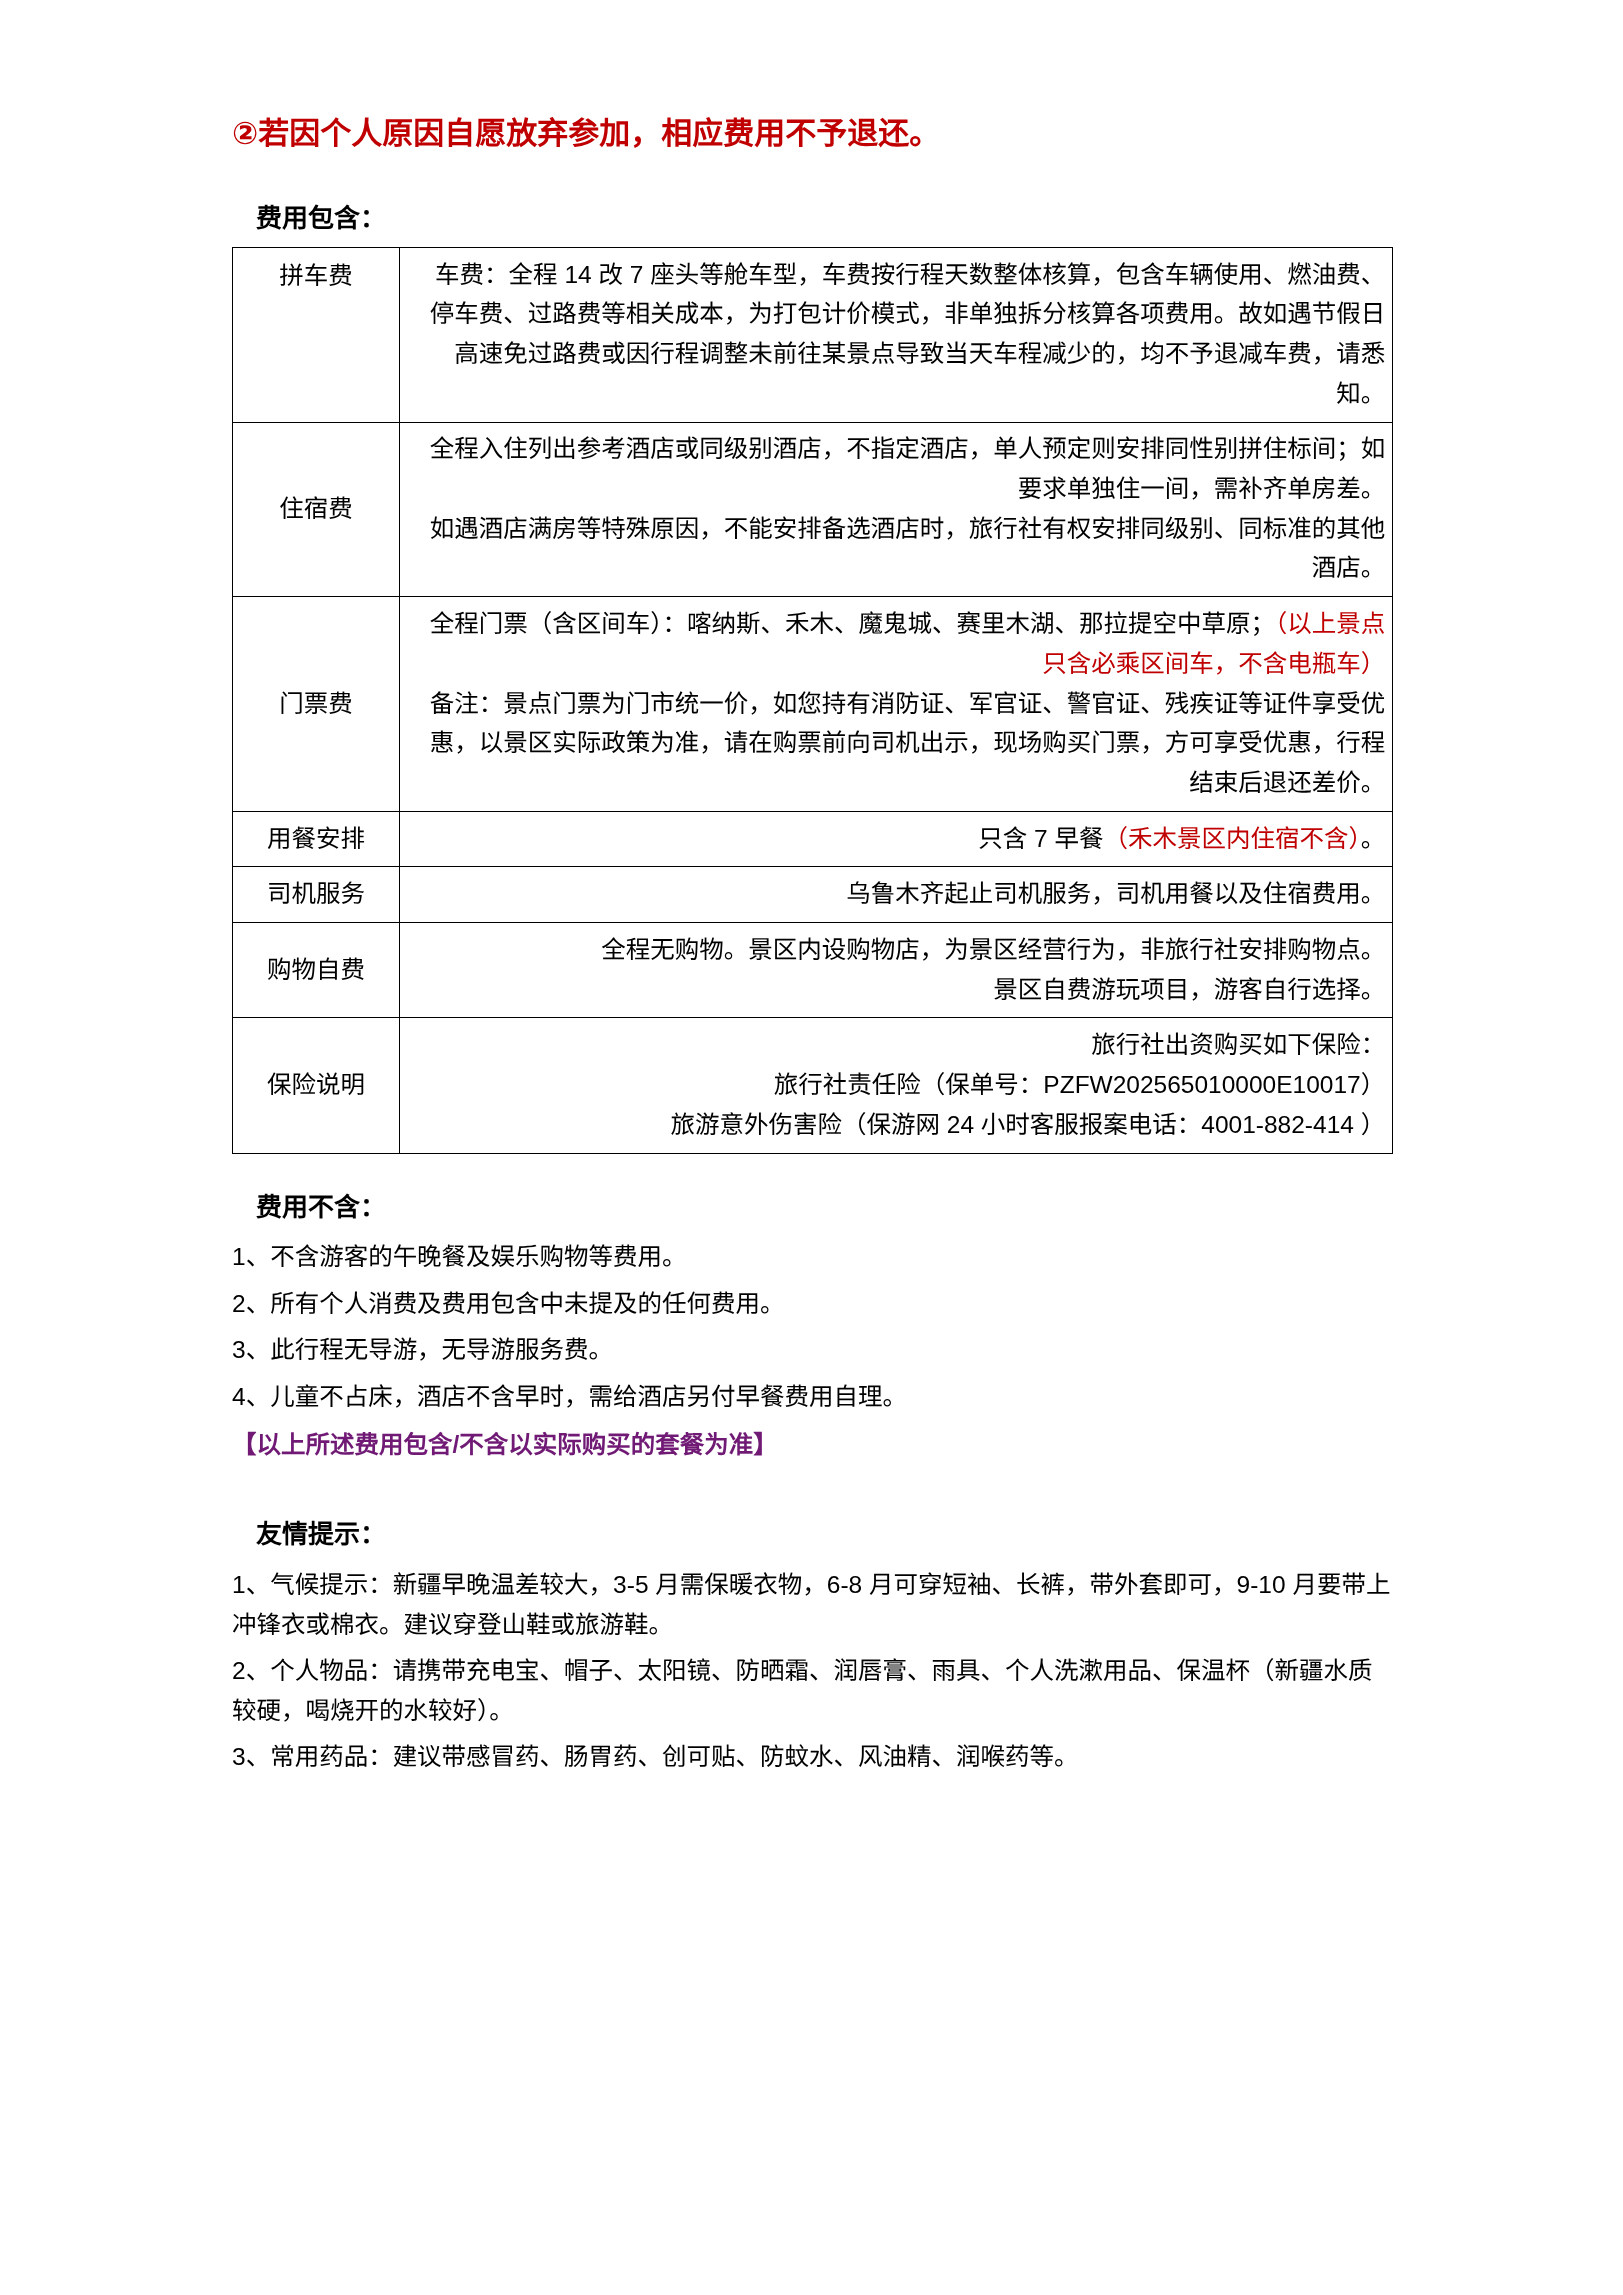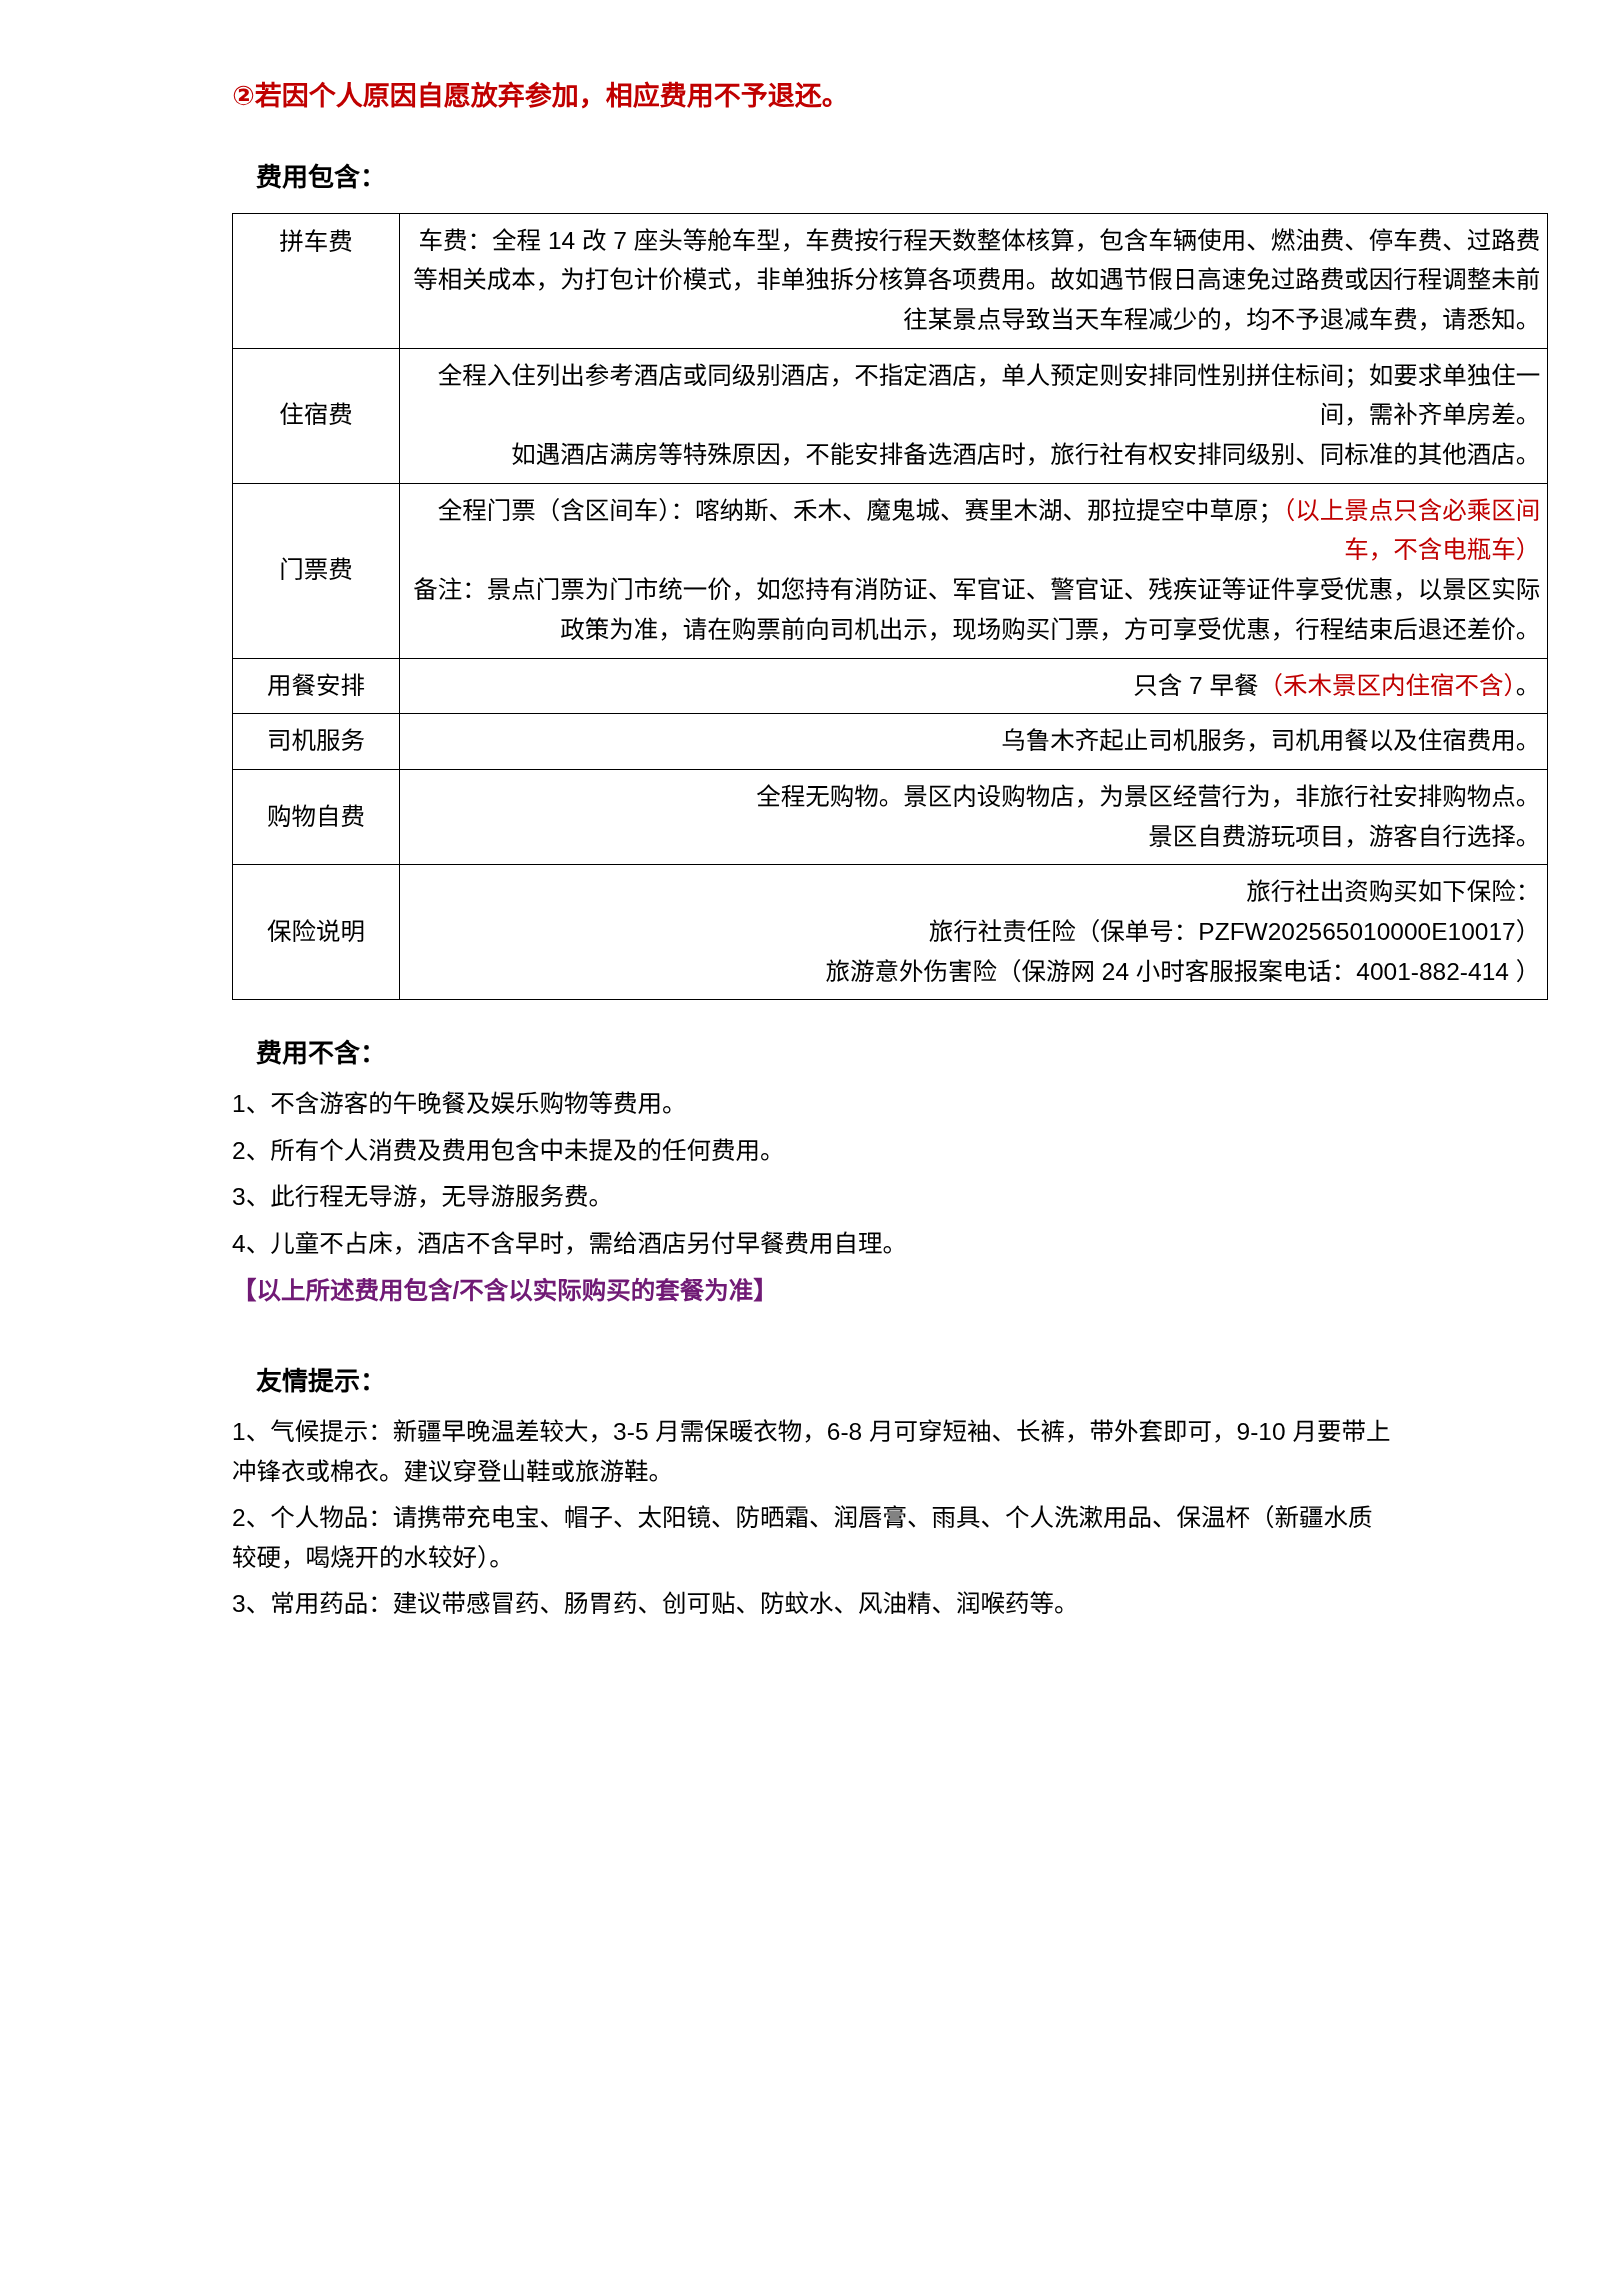--- a/index.html
+++ b/index.html
@@ -24,24 +24,24 @@
   .content {
     position: absolute;
     left: 232px;
     top: 0;
     width: 1161px;
   }
 
   
   .alert-line {
     color: #C00000;
-    font-size: 27px;
+    font-size: 31px;
     font-weight: bold;
     line-height: 1.5;
-    margin-top: 76px;
+    margin-top: 111px;
     letter-spacing: 0px;
     white-space: nowrap;
   }
   .section-heading {
     font-size: 26px;
     font-weight: bold;
     color: #000000;
     line-height: 1.4;
     margin-left: 24px;
   }
@@ -60,23 +60,23 @@
     font-size: 24.5px;
     font-weight: bold;
     color: #701a75;
     line-height: 1.62;
     margin-top: 8.2px;
   }
 
   
   table.fee-table {
     border-collapse: collapse;
-    width: 1316px;
+    width: 1161px;
     table-layout: fixed;
-    margin-top: 18px;
+    margin-top: 11px;
   }
   table.fee-table td {
     border: 1.4px solid #000000;
     font-size: 24.5px;
     line-height: 1.62;
     color: #000000;
     vertical-align: middle;
     padding: 6.8px 9.5px 8.2px 9.5px;
   }
   table.fee-table td.label {

